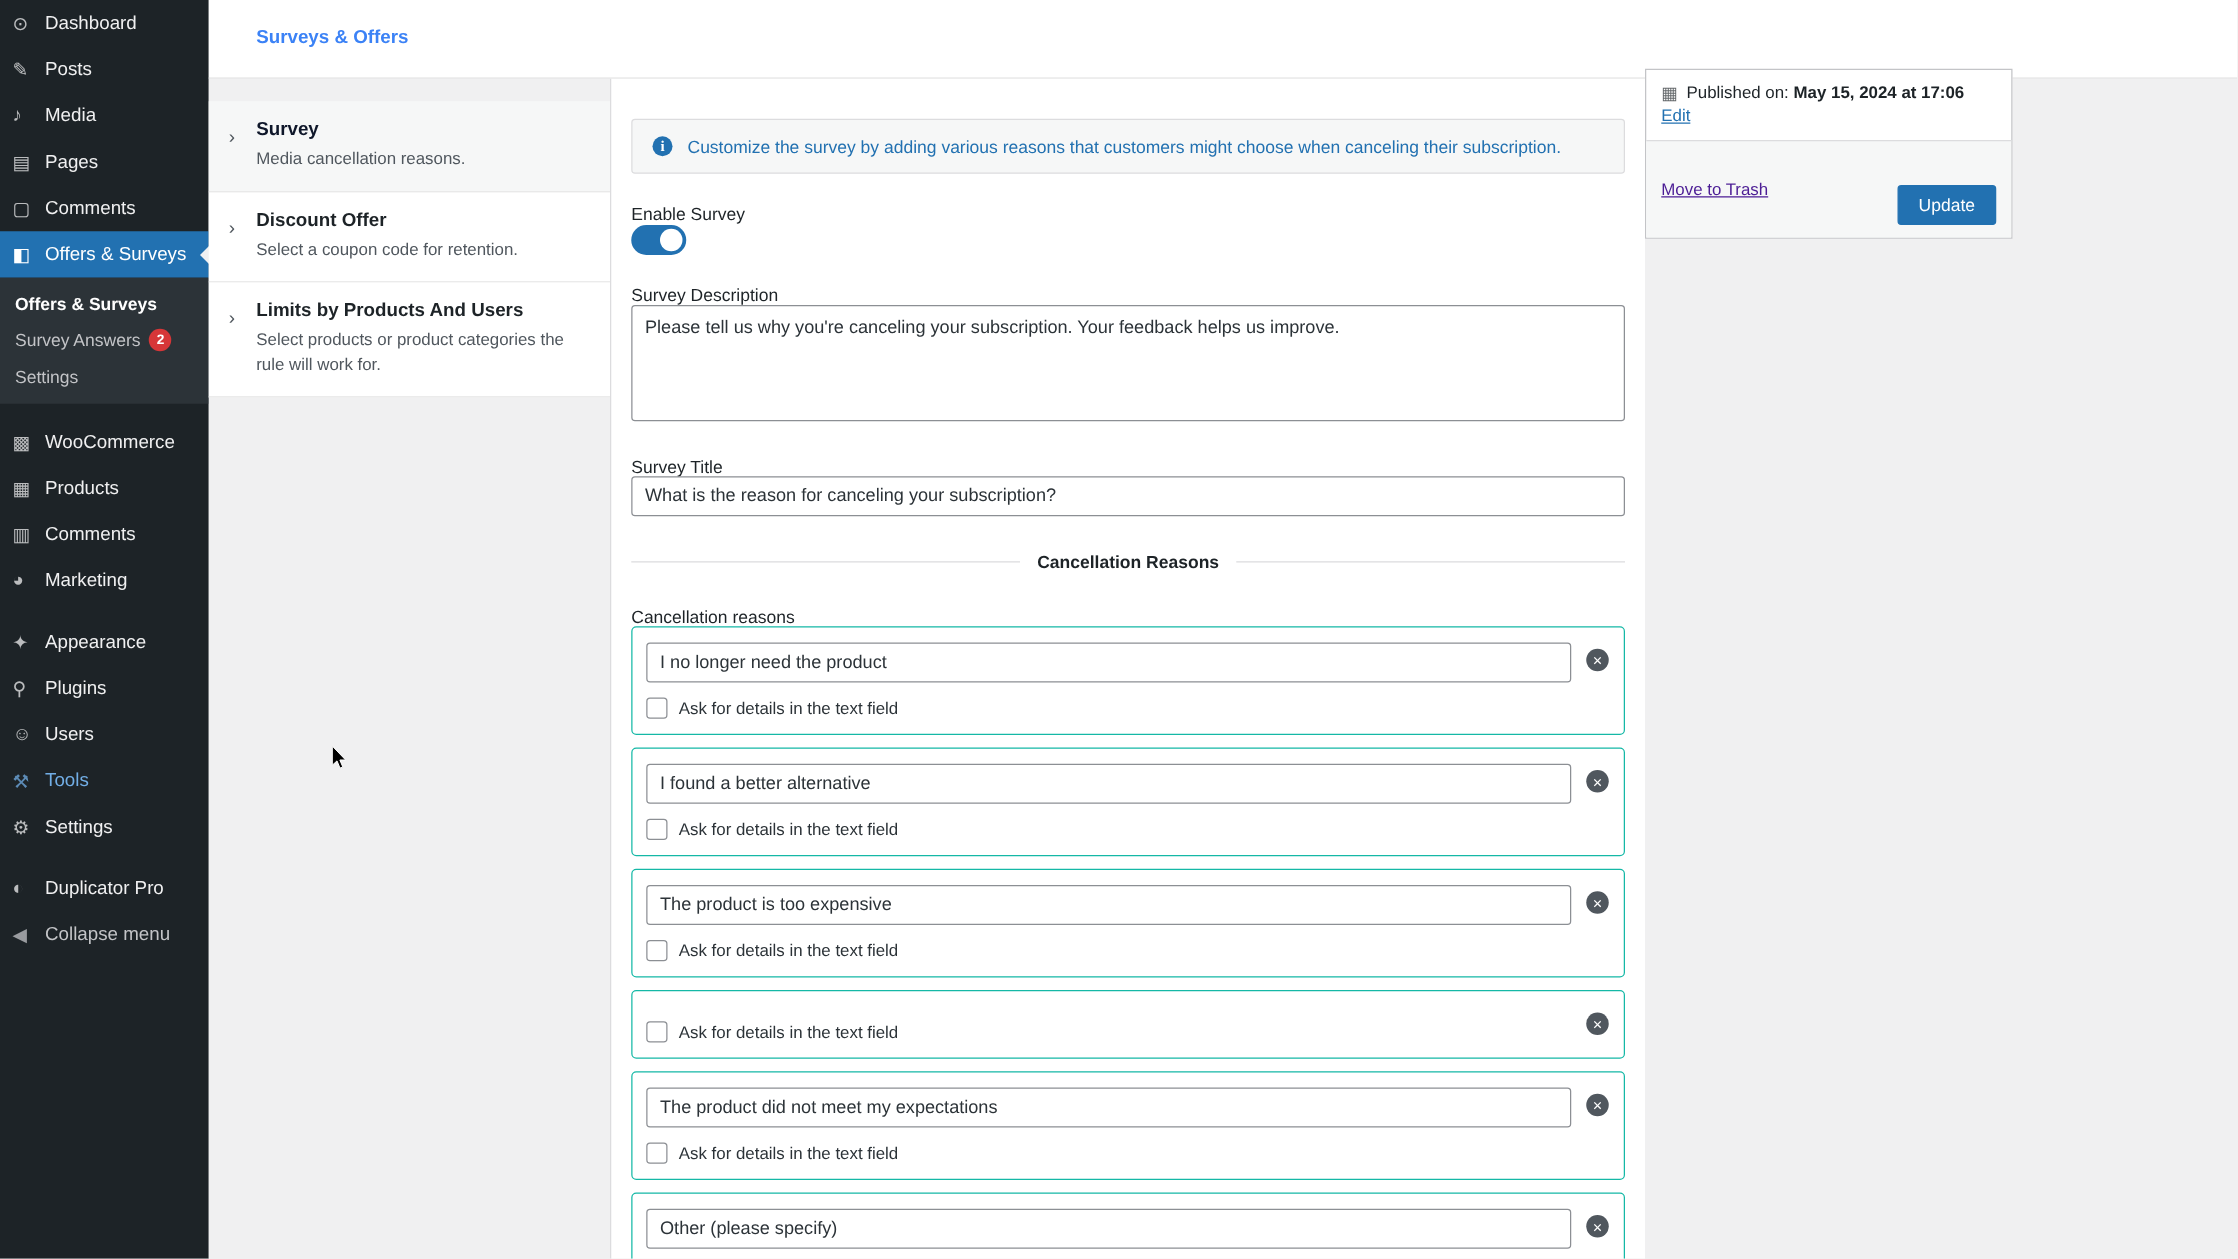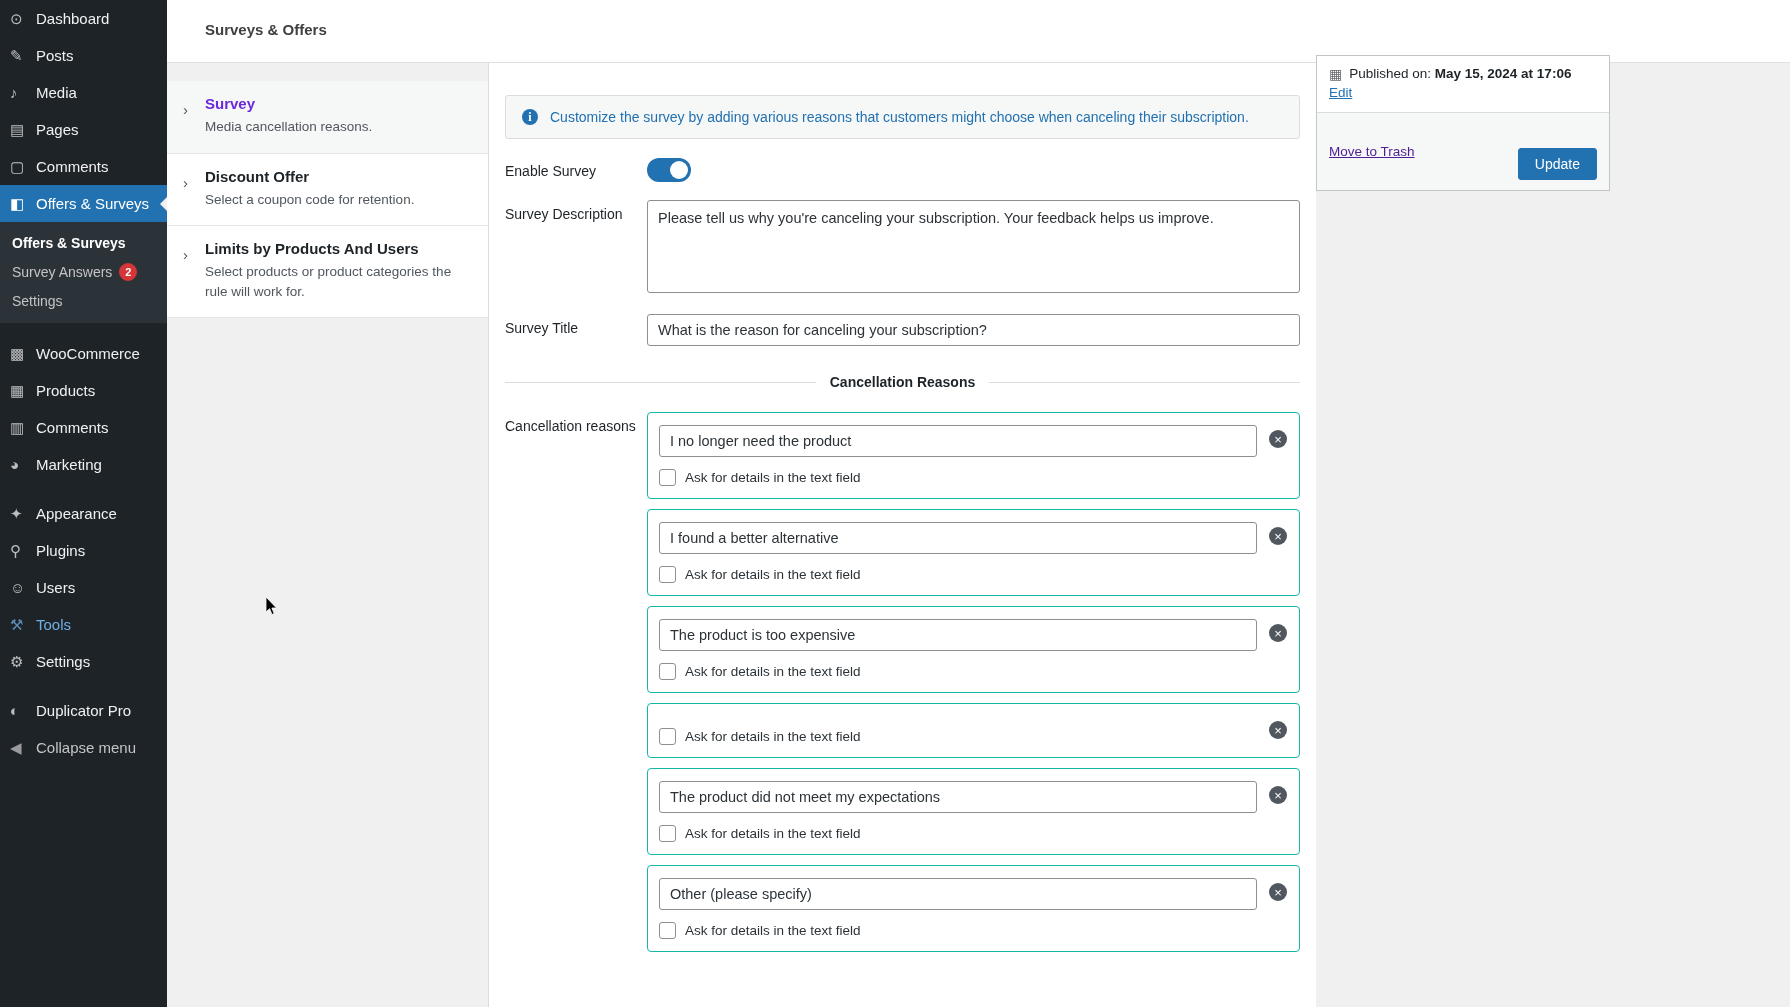--- a/index.html
+++ b/index.html
@@ -80,21 +80,21 @@
 
   
   #topbar {
     position: absolute; top: 0; left: 167px;
     width: 1623px; height: 63px;
     background: #fff;
     border-bottom: 1px solid #e0e0e0;
   }
   #topbar .page-title {
     position: absolute; left: 38px; top: 21px;
-    font-size: 15px; font-weight: bold; color: #404040;
+    font-size: 15px; font-weight: bold; color: #3b82f6;
   }
   .topbar-action {
     position: absolute; top: 7px;
     width: 72px;
     text-align: center;
     cursor: pointer;
     color: #1d2327;
   }
   .topbar-action .ta-icon { font-size: 19px; line-height: 22px; display: block; }
   .topbar-action .ta-label { font-size: 12px; display: block; margin-top: 2px; }
@@ -112,21 +112,21 @@
     border-bottom: 1px solid #e5e5e5;
     padding: 14px 18px 16px 38px;
     cursor: pointer;
   }
   .step.active { background: #f6f7f7; }
   .step .chev {
     position: absolute; left: 16px; top: 20px;
     color: #50575e; font-size: 15px;
   }
   .step .step-title { font-size: 15px; font-weight: bold; margin-bottom: 5px; }
-  .step.active .step-title { color: #6d28d9; }
+  .step.active .step-title { color: #0f172a; }
   .step .step-desc { font-size: 13.5px; color: #50575e; line-height: 1.45; }
 
   
   #content {
     position: absolute; top: 63px; left: 488px;
     width: 828px; height: 944px;
     background: #fff;
     border-left: 1px solid #dcdcde;
     overflow: hidden;
   }
@@ -145,20 +145,21 @@
     width: 16px; height: 16px; border-radius: 50%;
     background: #2271b1; color: #fff;
     font-size: 12px; font-weight: bold;
     display: flex; align-items: center; justify-content: center;
     font-family: "Liberation Serif", serif;
   }
   .field-row {
     display: flex;
     margin: 0 16px;
     padding-top: 18px;
+    flex-direction: column;
   }
   .field-label {
     width: 142px; min-width: 142px;
     font-size: 14px; color: #1d2327;
     padding-top: 6px;
   }
   .field-control { flex: 1; }
   .toggle {
     width: 44px; height: 24px;
     border-radius: 12px;

